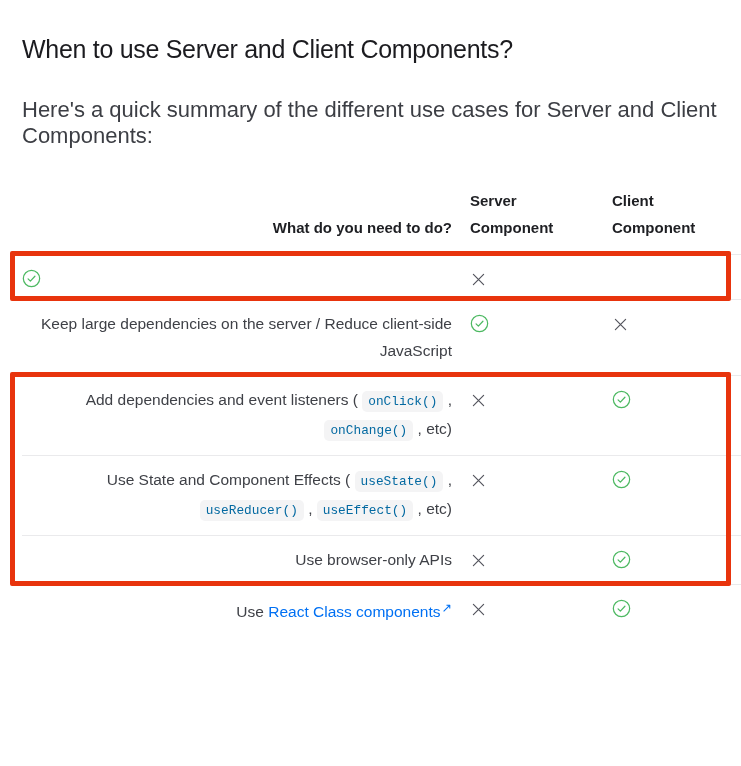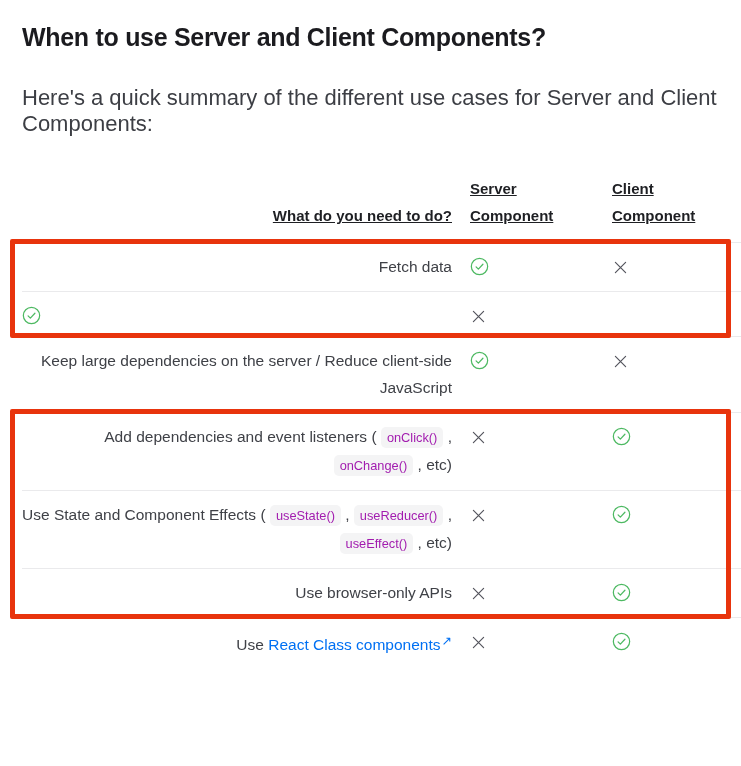--- a/index.html
+++ b/index.html
@@ -9,24 +9,24 @@
     width: 741px; height: 766px;
     overflow: hidden;
     font-family: "Liberation Sans", sans-serif;
   }
   .page {
     position: relative;
     padding: 8px 0 0 22px;
     width: 741px;
   }
   .page-title {
-    margin: 12px 0 0 0;
+    margin: 24px 0 0 0;
     font-size: 25px;
     line-height: 34px;
-    font-weight: 700;
+    font-weight: 400;
     letter-spacing: -0.3px;
     color: #1b1b1f;
   }
   .intro {
     margin: 31px 0 0 0;
     font-size: 22px;
     line-height: 26px;
     color: #3c3e44;
     max-width: 700px;
   }
@@ -34,38 +34,37 @@
   .thead, .trow {
     display: grid;
     grid-template-columns: 448px 142px 1fr;
   }
   .thead { align-items: end; padding-bottom: 13px; }
   .th {
     font-weight: 700;
     font-size: 15px;
     line-height: 27px;
     color: #1e1f23;
-    text-decoration: underline;
   }
   .th.icon-col { max-width: 104px; }
   .trow {
     border-top: 1px solid #eaeaec;
     padding: 10px 0 11px 0;
     font-size: 15.5px;
     line-height: 27px;
     color: #3f4147;
   }
   .task-cell { padding-right: 18px; text-align: right; }
   .icon-cell { padding-top: 4px; }
   .icon-cell svg { display: block; }
   code.inline {
-    font-family: Liberation Sans, sans-serif;
+    font-family: Liberation Mono, monospace;
     font-size: 12.8px;
     background: #f4f4f5;
-    color: #a21caf;
+    color: #0369a1;
     padding: 3px 6px;
     border-radius: 5px;
     white-space: nowrap;
   }
   a.doc-link { color: #0070f3; text-decoration: none; cursor: pointer; }
   .ext-arrow {
     display: inline-block;
     font-size: 12.5px;
     vertical-align: 5px;
     margin-left: 1px;
@@ -90,34 +89,20 @@
 
   <div class="table">
     <div class="thead">
       <div class="th task-cell">What do you need to do?</div>
       <div class="th icon-col">Server Component</div>
       <div class="th icon-col">Client Component</div>
     </div>
     <div class="tbody">
         <div class="row-group">
           <div class="annotation-border" style="border-color: rgb(232, 52, 13);"></div>
-          <div class="trow">
-            <div class="task-cell"><span>Fetch data</span></div>
-            <div class="icon-cell">
-              <svg width="19" height="19" viewBox="0 0 20 20" fill="none">
-                <circle cx="10" cy="10" r="8.6" stroke="#4db962" stroke-width="1.3"></circle>
-                <path d="M6.4 10.4l2.4 2.4 4.8-5.2" stroke="#4db962" stroke-width="1.3" stroke-linecap="round" stroke-linejoin="round"></path>
-              </svg>
-            </div>
-            <div class="icon-cell">
-              <svg width="17" height="17" viewBox="0 0 16 16" fill="none" style="margin-top:2px">
-                <path d="M3.2 3.2l9.6 9.6M12.8 3.2l-9.6 9.6" stroke="#53545c" stroke-width="1.1" stroke-linecap="round"></path>
-              </svg>
-            </div>
-          </div>
           <div class="trow">
             <div class="icon-cell">
               <svg width="19" height="19" viewBox="0 0 20 20" fill="none">
                 <circle cx="10" cy="10" r="8.6" stroke="#4db962" stroke-width="1.3"></circle>
                 <path d="M6.4 10.4l2.4 2.4 4.8-5.2" stroke="#4db962" stroke-width="1.3" stroke-linecap="round" stroke-linejoin="round"></path>
               </svg>
             </div>
             <div class="icon-cell">
               <svg width="17" height="17" viewBox="0 0 16 16" fill="none" style="margin-top:2px">
                 <path d="M3.2 3.2l9.6 9.6M12.8 3.2l-9.6 9.6" stroke="#53545c" stroke-width="1.1" stroke-linecap="round"></path>

